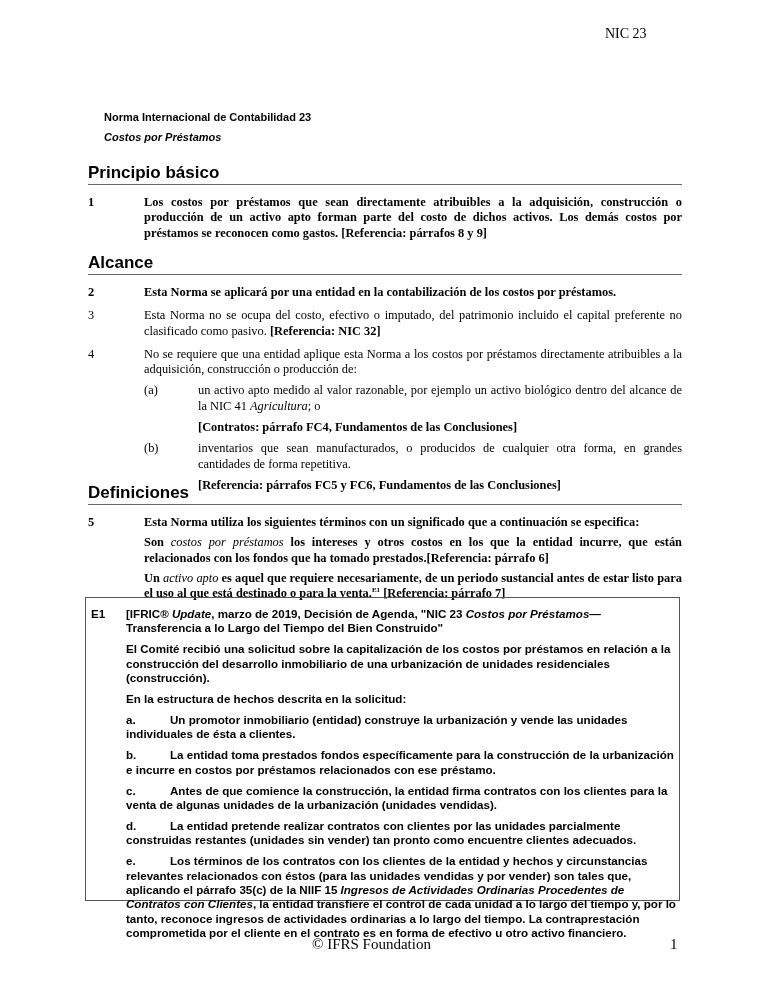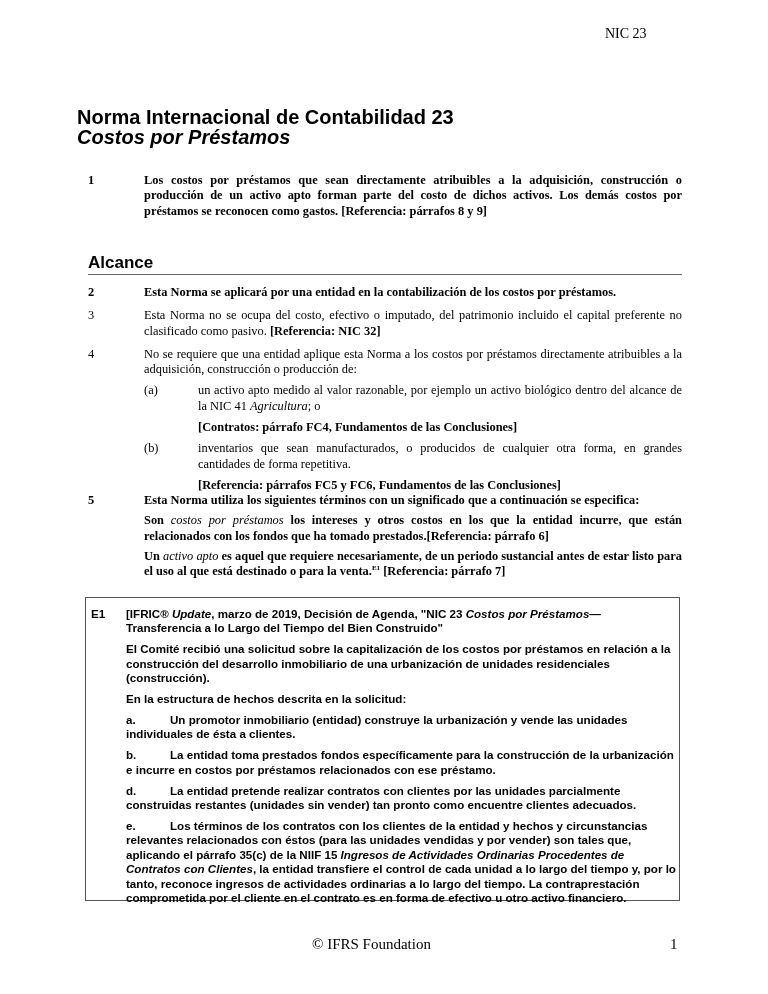--- a/index.html
+++ b/index.html
@@ -1,20 +1,20 @@
 <!DOCTYPE html>
 <html><head>
 <meta charset="utf-8">
 <style>
   html, body { margin: 0; padding: 0; background: #ffffff; }
   body { width: 768px; height: 994px; position: relative; overflow: hidden; color: #000; }
   .serif { font-family: "Liberation Serif", "DejaVu Serif", serif; }
   .sans { font-family: "Liberation Sans", "DejaVu Sans", sans-serif; }
   .running-head { position: absolute; top: 26px; left: 605px; font-size: 14px; }
-  .doc-title { position: absolute; top: 107px; left: 77px; font-size: 20px; font-weight: bold; line-height: 20px; }
+  .doc-title { position: absolute; top: 107px; left: 104px; font-size: 11px; font-weight: bold; line-height: 20px; }
   .doc-title .sub { font-style: italic; }
   .section { position: absolute; left: 88px; width: 594px; }
   .sec-head { font-size: 17px; font-weight: bold; border-bottom: 1px solid #666; padding-bottom: 1px; line-height: 20px; }
   .para { position: relative; font-size: 12.4px; line-height: 15.3px; margin-top: 8px; text-align: justify; }
   .para .num { position: absolute; left: 0; top: 0; }
   .para .body { margin-left: 56px; }
   .para .body p { margin: 0 0 5px 0; }
   .b { font-weight: bold; }
   .i { font-style: italic; }
   .sub-item { position: relative; margin-left: 56px; margin-top: 6px; }
@@ -34,20 +34,21 @@
 <body>
 
 <div class="running-head serif">NIC 23</div>
 
 <div class="doc-title sans">
   <div>Norma Internacional de Contabilidad 23</div>
   <div class="sub">Costos por Préstamos</div>
 </div>
 
 <div class="section" style="top:163px;">
+  <div class="sec-head sans">Principio básico</div>
   <div class="para serif" style="margin-top:10px;">
     <span class="num b">1</span>
     <div class="body b">Los costos por préstamos que sean directamente atribuibles a la adquisición, construcción o producción de un activo apto forman parte del costo de dichos activos. Los demás costos por préstamos se reconocen como gastos. [Referencia: párrafos 8 y 9]</div>
   </div>
 </div>
 
 <div class="section" style="top:253px;">
   <div class="sec-head sans">Alcance</div>
   <div class="para serif" style="margin-top:10px;">
     <span class="num b">2</span>
@@ -67,37 +68,39 @@
     </div>
     <div class="sub-item">
       <span class="lbl">(b)</span>
       <div class="txt">inventarios que sean manufacturados, o producidos de cualquier otra forma, en grandes cantidades de forma repetitiva.</div>
       <div class="ref">[Referencia: párrafos FC5 y FC6, Fundamentos de las Conclusiones]</div>
     </div>
   </div>
 </div>
 
 <div class="section" style="top:483px;">
+  <div class="sec-head sans">Definiciones</div>
   <div class="para serif b" style="margin-top:10px;">
     <span class="num">5</span>
     <div class="body">
       <p>Esta Norma utiliza los siguientes términos con un significado que a continuación se especifica:</p>
       <p><span>Son </span><span class="i" style="font-weight:normal">costos por préstamos</span><span> los intereses y otros costos en los que la entidad incurre, que están relacionados con los fondos que ha tomado prestados.[Referencia: párrafo 6]</span></p>
       <p><span>Un </span><span class="i" style="font-weight:normal">activo apto</span><span> es aquel que requiere necesariamente, de un periodo sustancial antes de estar listo para el uso al que está destinado o para la venta.</span><sup>E1</sup><span> [Referencia: párrafo 7]</span></p>
     </div>
   </div>
 </div>
 
 <div class="note-box sans">
   <span class="num">E1</span>
   <div class="content">
     <p><span>[IFRIC® </span><span class="i">Update</span><span>, marzo de 2019, Decisión de Agenda, "NIC 23 </span><span class="i">Costos por Préstamos</span><span>— Transferencia a lo Largo del Tiempo del Bien Construido"</span></p>
     <p>El Comité recibió una solicitud sobre la capitalización de los costos por préstamos en relación a la construcción del desarrollo inmobiliario de una urbanización de unidades residenciales (construcción).</p>
     <p>En la estructura de hechos descrita en la solicitud:</p>
     <p><span class="tab">a.</span><span>Un promotor inmobiliario (entidad) construye la urbanización y vende las unidades individuales de ésta a clientes.</span></p>
     <p><span class="tab">b.</span><span>La entidad toma prestados fondos específicamente para la construcción de la urbanización e incurre en costos por préstamos relacionados con ese préstamo.</span></p>
+    <p><span class="tab">c.</span><span>Antes de que comience la construcción, la entidad firma contratos con los clientes para la venta de algunas unidades de la urbanización (unidades vendidas).</span></p>
     <p><span class="tab">d.</span><span>La entidad pretende realizar contratos con clientes por las unidades parcialmente construidas restantes (unidades sin vender) tan pronto como encuentre clientes adecuados.</span></p>
     <p><span class="tab">e.</span><span>Los términos de los contratos con los clientes de la entidad y hechos y circunstancias relevantes relacionados con éstos (para las unidades vendidas y por vender) son tales que, aplicando el párrafo 35(c) de la NIIF 15 </span><span class="i">Ingresos de Actividades Ordinarias Procedentes de Contratos con Clientes</span><span>, la entidad transfiere el control de cada unidad a lo largo del tiempo y, por lo tanto, reconoce ingresos de actividades ordinarias a lo largo del tiempo. La contraprestación comprometida por el cliente en el contrato es en forma de efectivo u otro activo financiero.</span></p>
   </div>
 </div>
 
 <div class="footer-copy serif">© IFRS Foundation</div>
 <div class="footer-page serif">1</div>
 
 </body></html>

